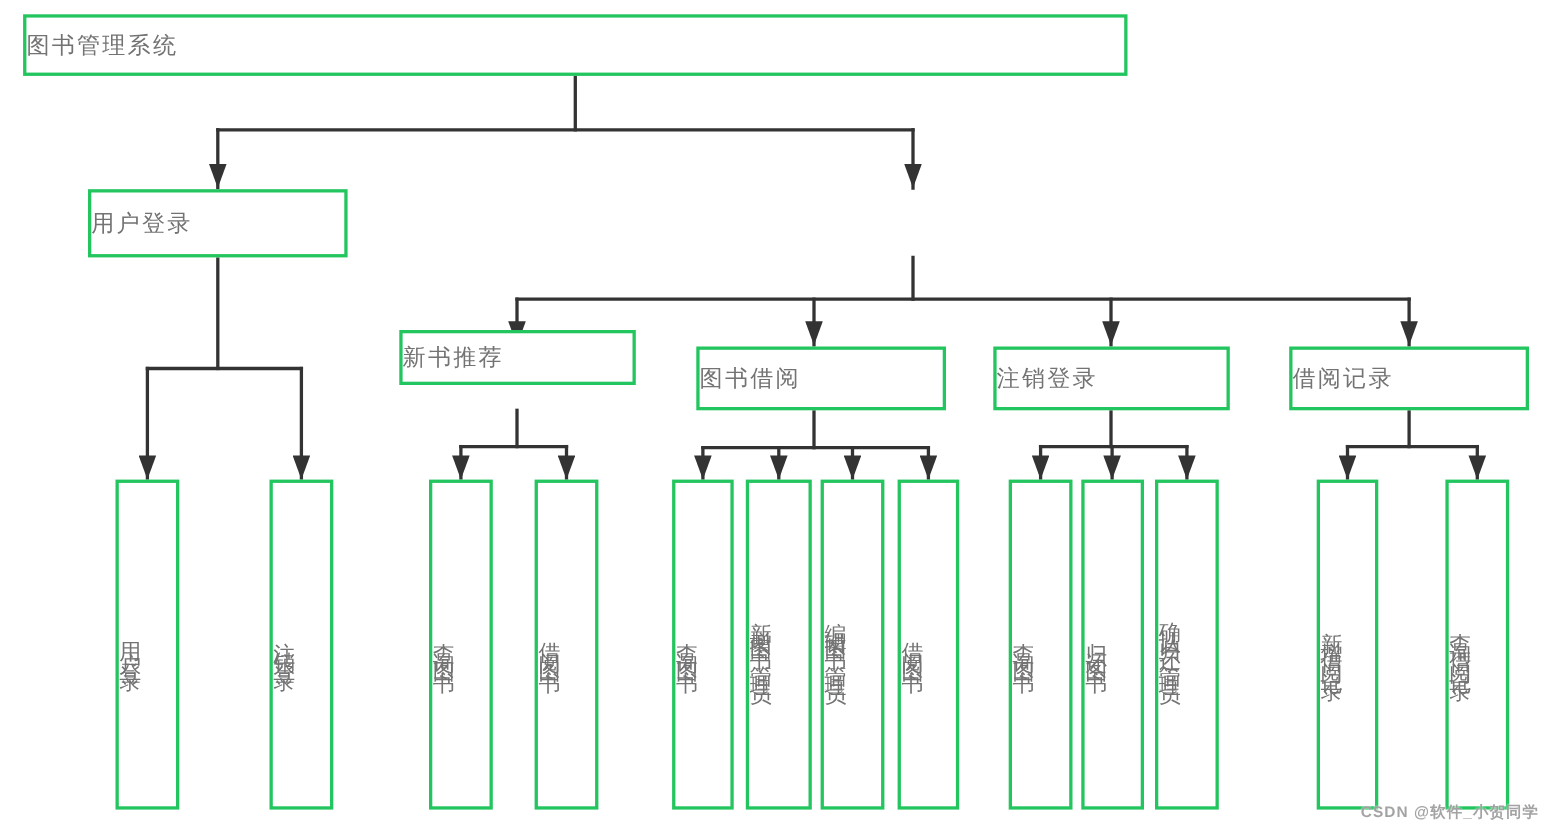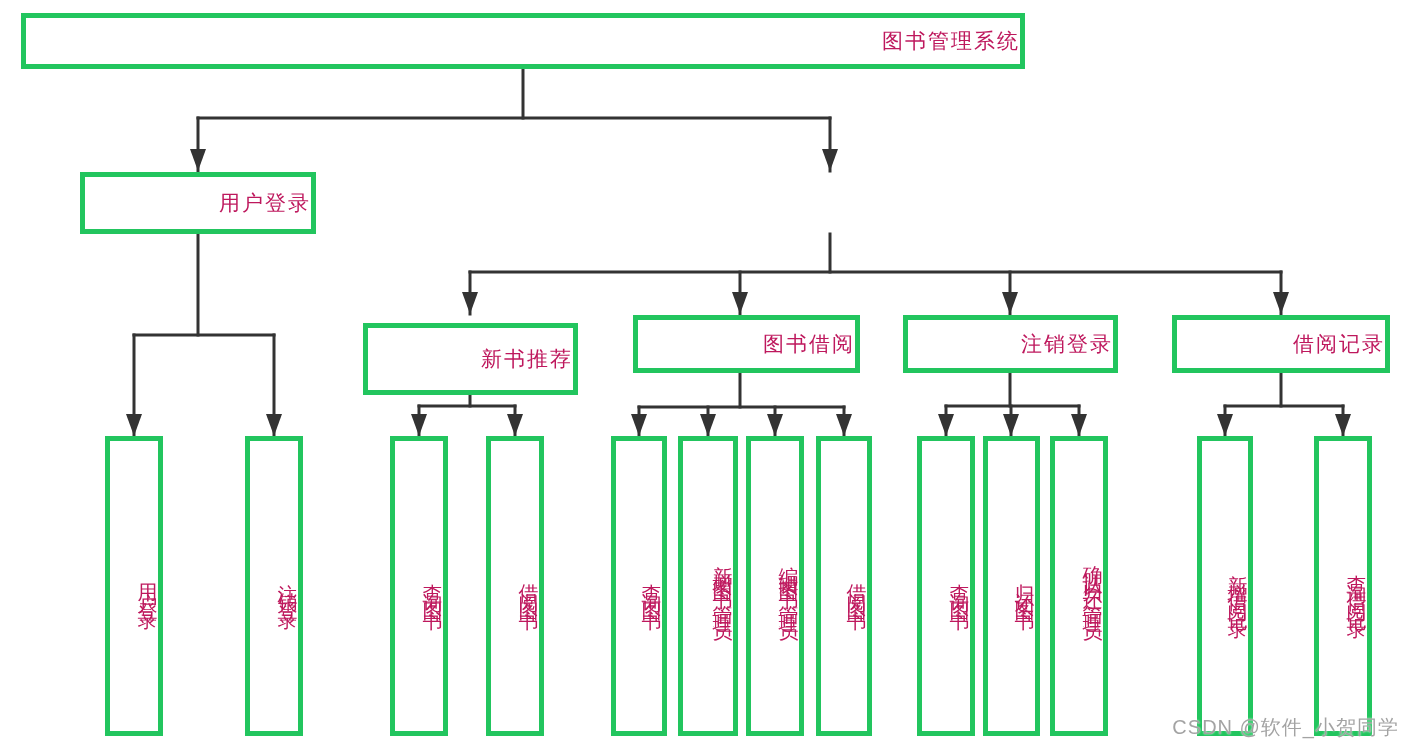--- a/index.html
+++ b/index.html
@@ -12,50 +12,51 @@
     overflow: hidden;
   }
   #wires {
     position: absolute;
     left: 0; top: 0;
     width: 1405px; height: 747px;
   }
   .node {
     position: absolute;
     box-sizing: border-box;
-    border: 5px solid #22c55e;
+    border: 3px solid #22c55e;
     background: #ffffff;
     display: flex;
     align-items: center;
-    justify-content: flex-end;
-    color: #be185d;
+    justify-content: flex-start;
+    color: #737373;
   }
   .node.h span {
     font-size: 21px;
     letter-spacing: 2px;
     white-space: nowrap;
   }
   .node.v span {
     writing-mode: vertical-rl;
     text-orientation: mixed;
     font-size: 20px;
     letter-spacing: 9px;
     line-height: 1;
   }
   .node.v.long span { letter-spacing: 8px; }
   #watermark {
     position: absolute;
     right: 6px;
-    top: 714px;
-    font-size: 20px;
+    top: 730px;
+    font-size: 14px;
     color: rgba(155, 155, 155, 0.92);
     text-shadow: 0 0 2px #ffffff;
     letter-spacing: 1px;
     white-space: nowrap;
     z-index: 5;
+    font-weight: bold;
   }
 </style>
 </head>
 <body>
 
 <div id="canvas">
 
   <svg id="wires" viewBox="0 0 1405 747" xmlns="http://www.w3.org/2000/svg">
     <defs>
       <marker id="arr" viewBox="0 0 22 16" refX="22" refY="8" markerWidth="22" markerHeight="16" markerUnits="userSpaceOnUse" orient="auto">
@@ -121,21 +122,21 @@
   </svg>
 
   <div class="node h" style="left:21px; top:13px; width:1004px; height:56px">
     <span>图书管理系统</span>
   </div>
 
   <div class="node h" style="left:80px; top:172px; width:236px; height:62px">
     <span>用户登录</span>
   </div>
 
-  <div class="node h" style="left:363px; top:323px; width:215px; height:72px">
+  <div class="node h" style="left:363px; top:300px; width:215px; height:50px">
     <span>新书推荐</span>
   </div>
   <div class="node h" style="left:633px; top:315px; width:227px; height:58px">
     <span>图书借阅</span>
   </div>
   <div class="node h" style="left:903px; top:315px; width:215px; height:58px">
     <span>注销登录</span>
   </div>
   <div class="node h" style="left:1172px; top:315px; width:218px; height:58px">
     <span>借阅记录</span>

